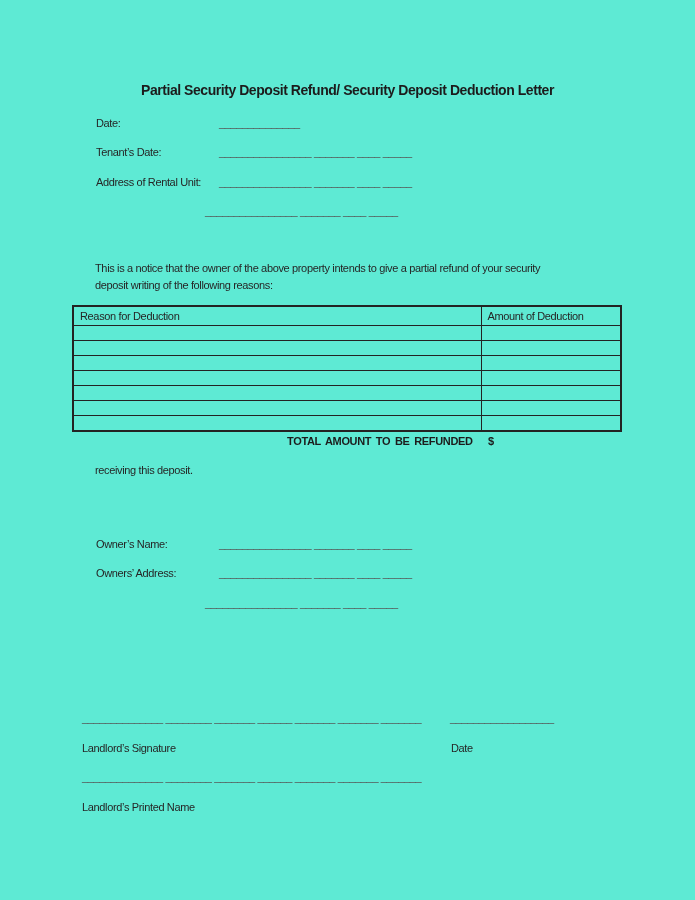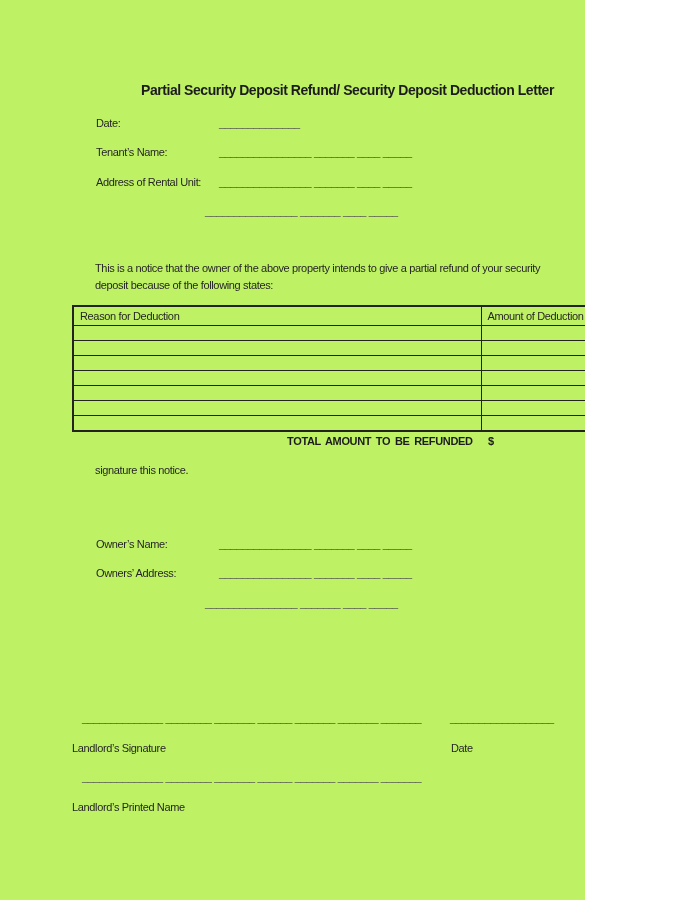--- a/index.html
+++ b/index.html
@@ -2,23 +2,23 @@
 <html><head>
 <meta charset="utf-8">
 <style>
   html, body {
     margin: 0;
     padding: 0;
     background: #ffffff;
   }
   .page {
     position: relative;
-    width: 585px;
+    width: 695px;
     height: 900px;
-    background: #bef264;
+    background: #5eead4;
     font-family: "Liberation Sans", "DejaVu Sans", sans-serif;
     font-size: 11px;
     letter-spacing: -0.35px;
     color: #262626;
     overflow: hidden;
   }
   .abs { position: absolute; }
 
   .doc-title {
     top: 80px;
@@ -89,52 +89,52 @@
   .total-currency {
     position: absolute;
     left: 416px;
     top: 0;
   }
 
   .single-line { left: 82px; line-height: 14px; white-space: nowrap; }
 
   .sig-line-long  { left: 82px;  line-height: 14px; }
   .sig-line-short { left: 450px; line-height: 14px; }
-  .sig-label-left { left: 72px;  line-height: 14px; }
+  .sig-label-left { left: 82px;  line-height: 14px; }
   .sig-label-right{ left: 451px; line-height: 14px; }
 </style>
 </head>
 <body>
 
 <div class="page">
 
   <div class="abs doc-title">Partial Security Deposit Refund/ Security Deposit Deduction Letter</div>
 
   <div class="abs field-row" style="top:116px">
     <span class="field-label">Date:</span>
     <span class="blank-line">______________</span>
   </div>
 
   <div class="abs field-row" style="top:145px">
-    <span class="field-label">Tenant’s Name:</span>
+    <span class="field-label">Tenant’s Date:</span>
     <span class="blank-line">________________ _______ ____ _____</span>
   </div>
 
   <div class="abs field-row" style="top:175px">
     <span class="field-label">Address of Rental Unit:</span>
     <span class="blank-line">________________ _______ ____ _____</span>
   </div>
 
   <div class="abs" style="top:204px; left:205px; line-height:14px;">
     <span class="blank-line">________________ _______ ____ _____</span>
   </div>
 
   <div class="abs para" style="top:260px">
     <div>This is a notice that the owner of the above property intends to give a partial refund of your security</div>
-    <div>deposit because of the following states:</div>
+    <div>deposit writing of the following reasons:</div>
   </div>
 
   <table class="abs deduction">
     <colgroup>
       <col class="col-reason">
       <col class="col-amount">
     </colgroup>
     <thead>
       <tr>
         <th>Reason for Deduction</th>
@@ -172,21 +172,21 @@
         </tr>
       </tbody>
   </table>
 
   <div class="abs total-row">
     <span class="total-label">TOTAL AMOUNT TO BE REFUNDED</span>
     <span class="total-currency">$</span>
   </div>
 
   <div class="abs para" style="top:462px">
-    <div>signature this notice.</div>
+    <div>receiving this deposit.</div>
   </div>
 
 
   <div class="abs field-row" style="top:537px">
     <span class="field-label">Owner’s Name:</span>
     <span class="blank-line">________________ _______ ____ _____</span>
   </div>
 
   <div class="abs field-row" style="top:566px">
     <span class="field-label">Owners’ Address:</span>

